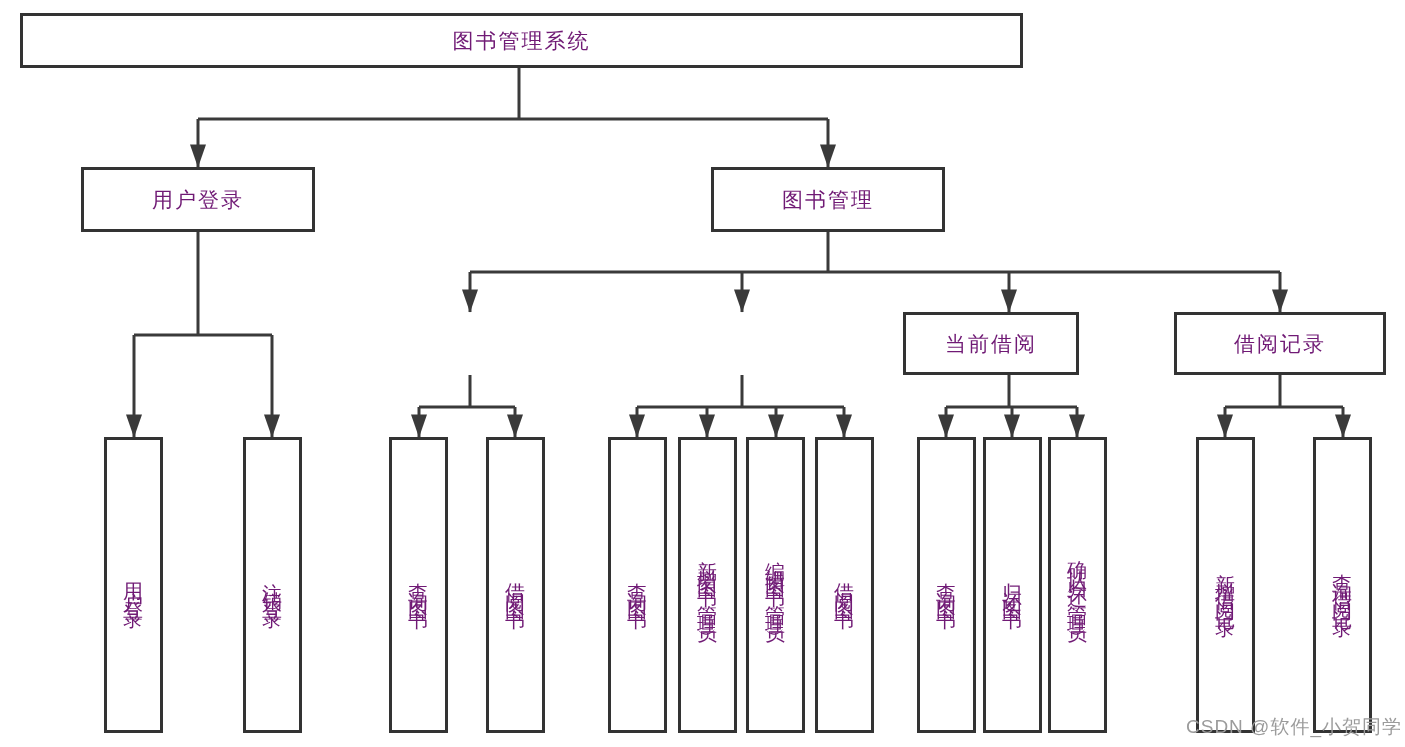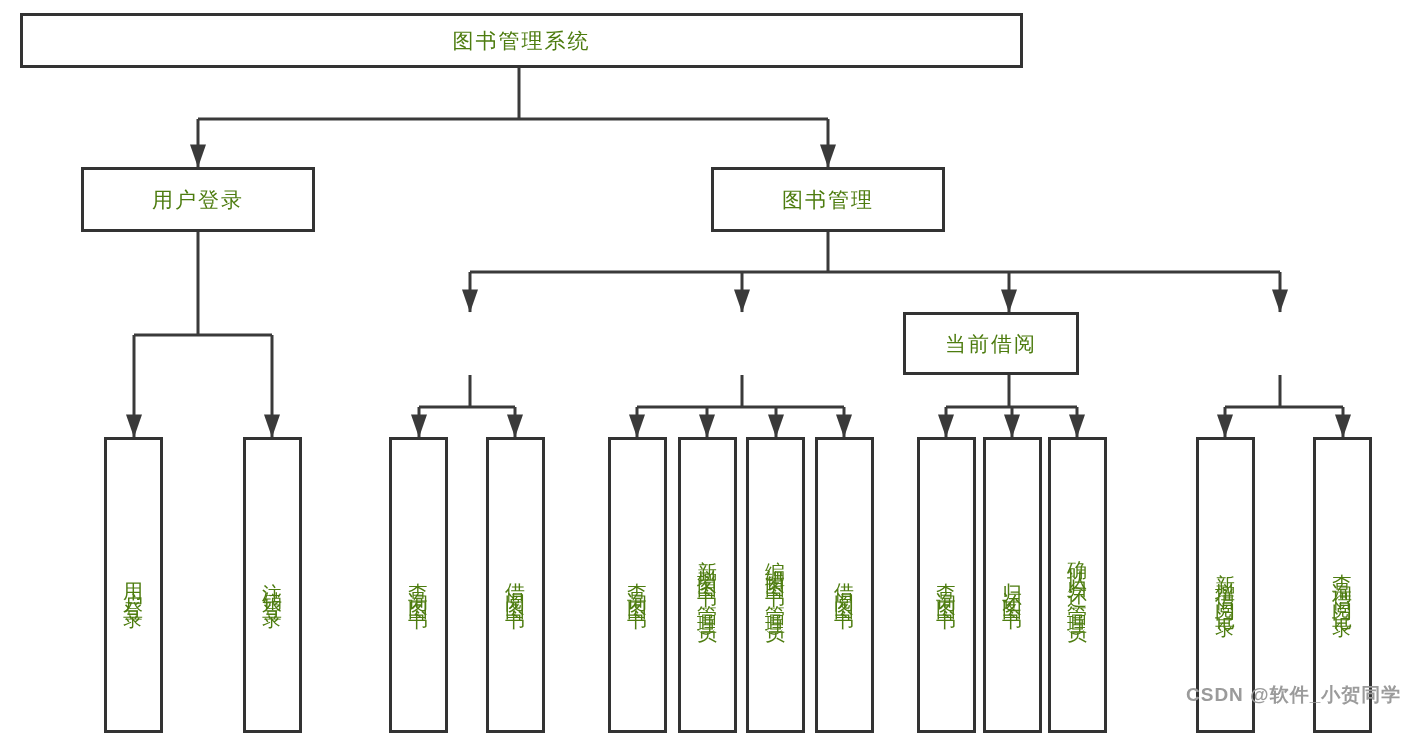--- a/index.html
+++ b/index.html
@@ -10,44 +10,43 @@
     font-family:"Liberation Sans","DejaVu Sans",sans-serif;
     overflow:hidden;
   }
   .wires{position:absolute;left:0;top:0;z-index:1;}
   .node{
     position:absolute;
     background:#ffffff;
     border:3px solid #333333;
     box-sizing:border-box;
     display:flex;align-items:center;justify-content:center;
-    color:#4d7c0f;
+    color:#701a75;
     z-index:2;
   }
   .hbox{font-size:21px;letter-spacing:2px;}
   .vbox{width:59px;top:437px;height:296px;}
   .vbox .vtext{
     writing-mode:vertical-rl;
     text-orientation:mixed;
     font-size:20px;
     letter-spacing:9px;
     line-height:1;
     white-space:nowrap;
   }
   .lv2{top:167px;height:65px;}
   .lv3{top:312px;height:63px;}
   .watermark{
     position:absolute;
-    left:1186px;top:682px;
+    left:1186px;top:714px;
     z-index:3;
     font-size:19px;
     color:#9b9b9b;
     letter-spacing:1px;
     white-space:nowrap;
-    font-weight:bold;
   }
 </style>
 </head>
 <body>
 
 <div class="canvas">
 
   <svg class="wires" width="1405" height="747" viewBox="0 0 1405 747">
     <defs>
       <marker id="arrow" viewBox="0 0 24 17" markerWidth="24" markerHeight="17" refX="23" refY="8.5" orient="auto" markerUnits="userSpaceOnUse">
@@ -90,20 +89,21 @@
       <path d="M1343,407 V437" marker-end="url(#arrow)"></path>
     </g>
   </svg>
 
   <div class="node hbox" style="left:20px;top:13px;width:1003px;height:55px;">图书管理系统</div>
 
   <div class="node hbox lv2" style="left:81px;width:234px;">用户登录</div>
   <div class="node hbox lv2" style="left:711px;width:234px;">图书管理</div>
 
   <div class="node hbox lv3" style="left:903px;width:176px;">当前借阅</div>
+  <div class="node hbox lv3" style="left:1174px;width:212px;">借阅记录</div>
 
   <div class="node vbox" style="left:104px;">
     <span class="vtext">用户登录</span>
   </div>
   <div class="node vbox" style="left:243px;">
     <span class="vtext">注销登录</span>
   </div>
 
   <div class="node vbox" style="left:389px;">
     <span class="vtext">查询图书</span>

